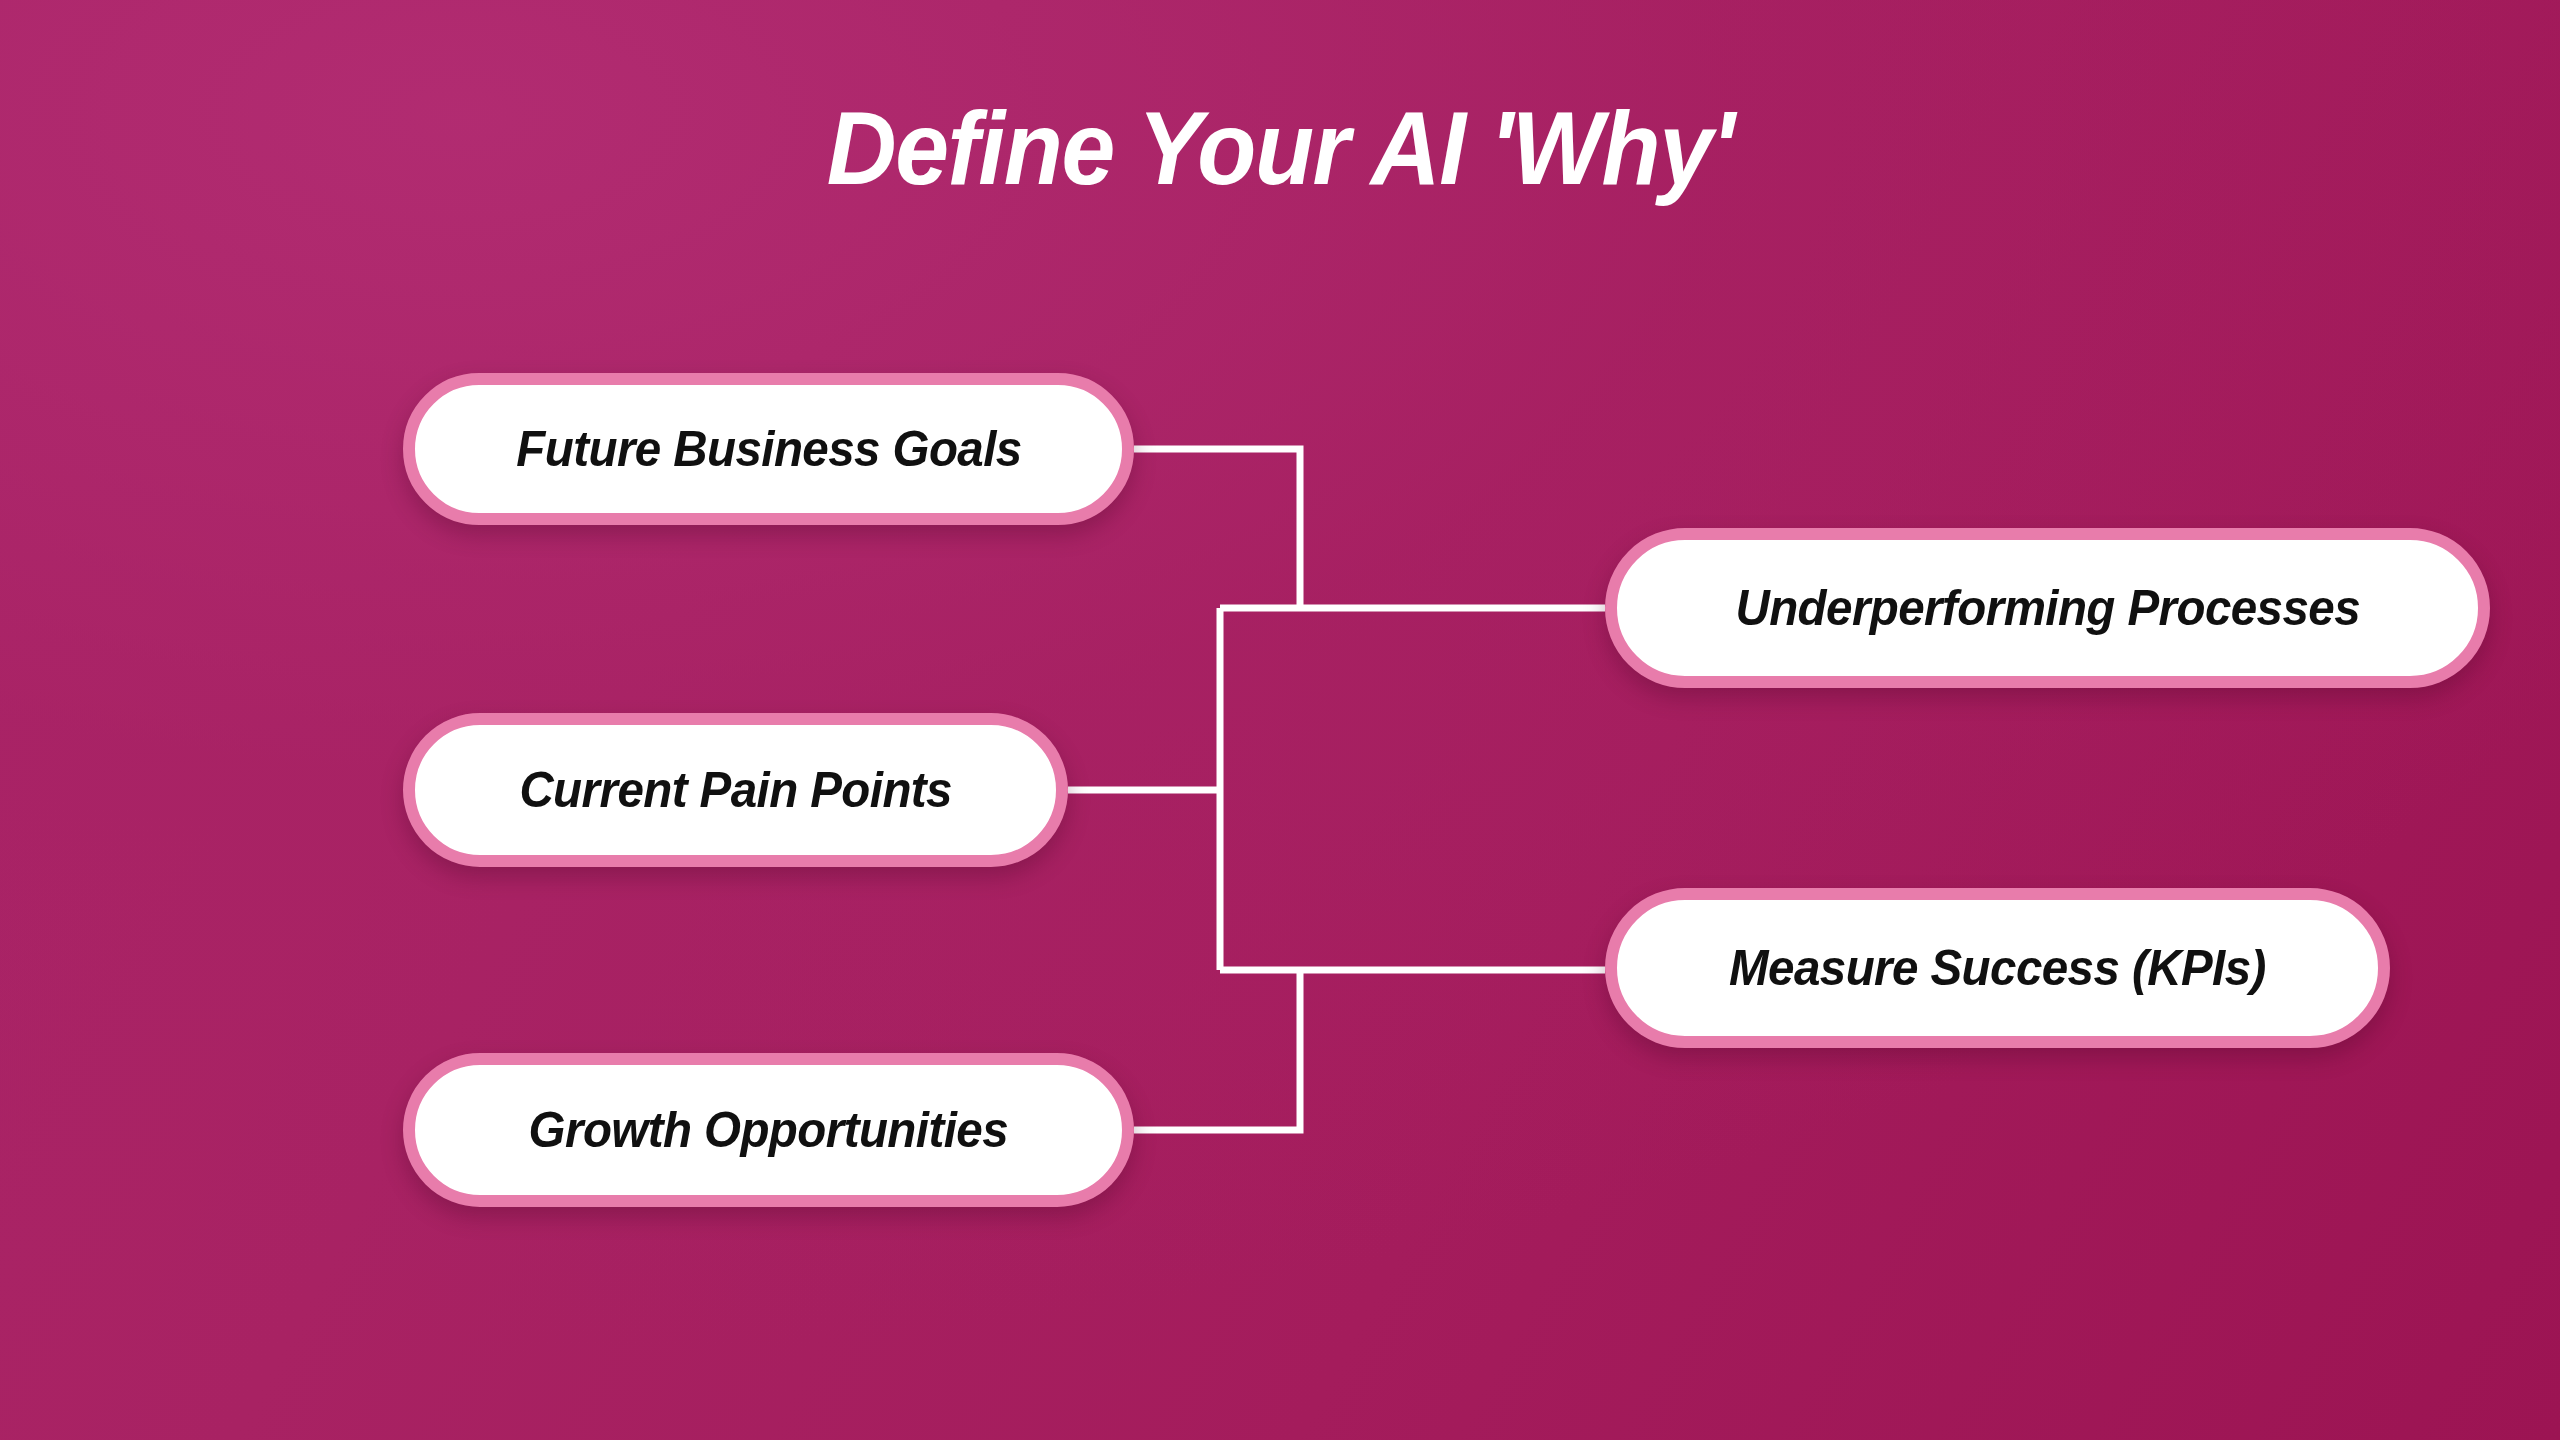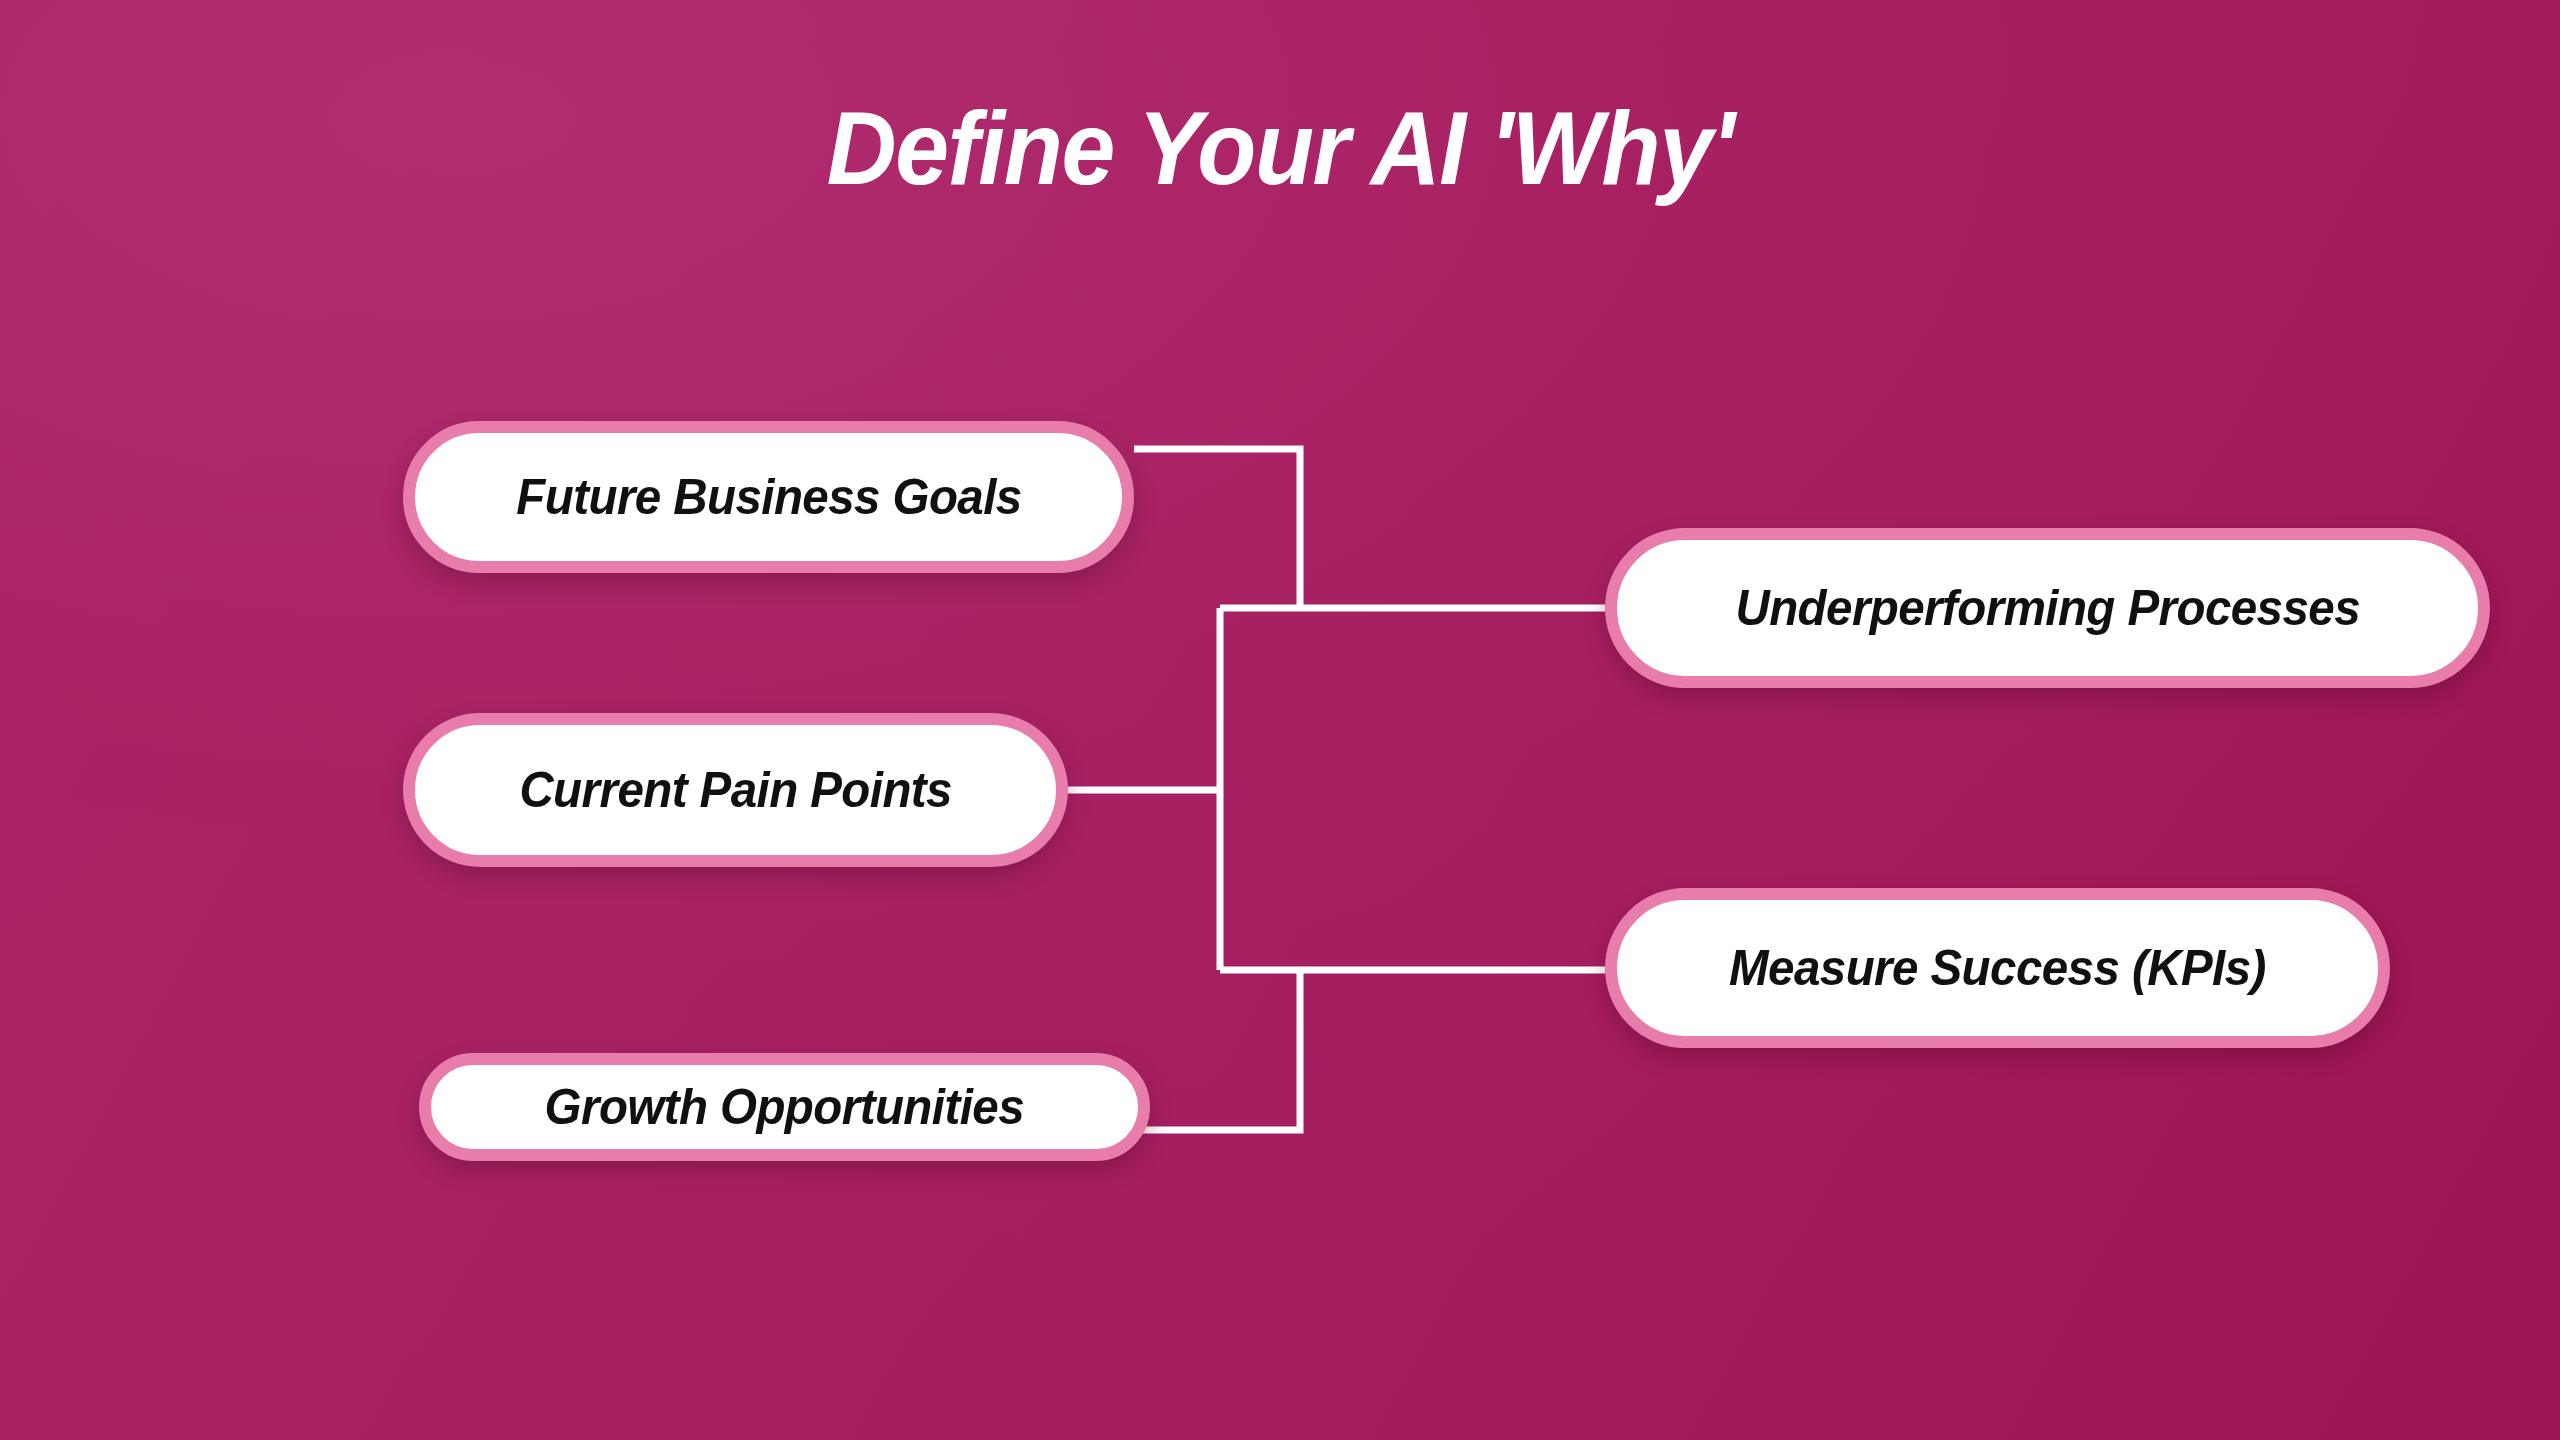--- a/index.html
+++ b/index.html
@@ -71,23 +71,23 @@
     color: #101010;
     font-family: "Liberation Sans", sans-serif;
     font-size: 50px;
     font-weight: bold;
     letter-spacing: -0.6px;
     white-space: nowrap;
     transform: scaleX(0.95);
   }
 
   
-  .node-left-1  { left: 403px;  top: 373px;  width: 731px; height: 152px; margin-top: 48px; }
+  .node-left-1  { left: 403px;  top: 373px;  width: 731px; height: 152px; }
   .node-left-2  { left: 403px;  top: 713px;  width: 665px; height: 154px; }
-  .node-left-3  { left: 419px;  top: 1053px; width: 731px; height: 108px; }
+  .node-left-3  { left: 403px;  top: 1053px; width: 731px; height: 154px; }
 
   
   .node-right-1 { left: 1605px; top: 528px;  width: 885px; height: 160px; text-align: right; }
   .node-right-2 { left: 1605px; top: 888px;  width: 785px; height: 160px; text-align: center; }
 </style>
 </head>
 <body>
 
 <div id="slide">
 

